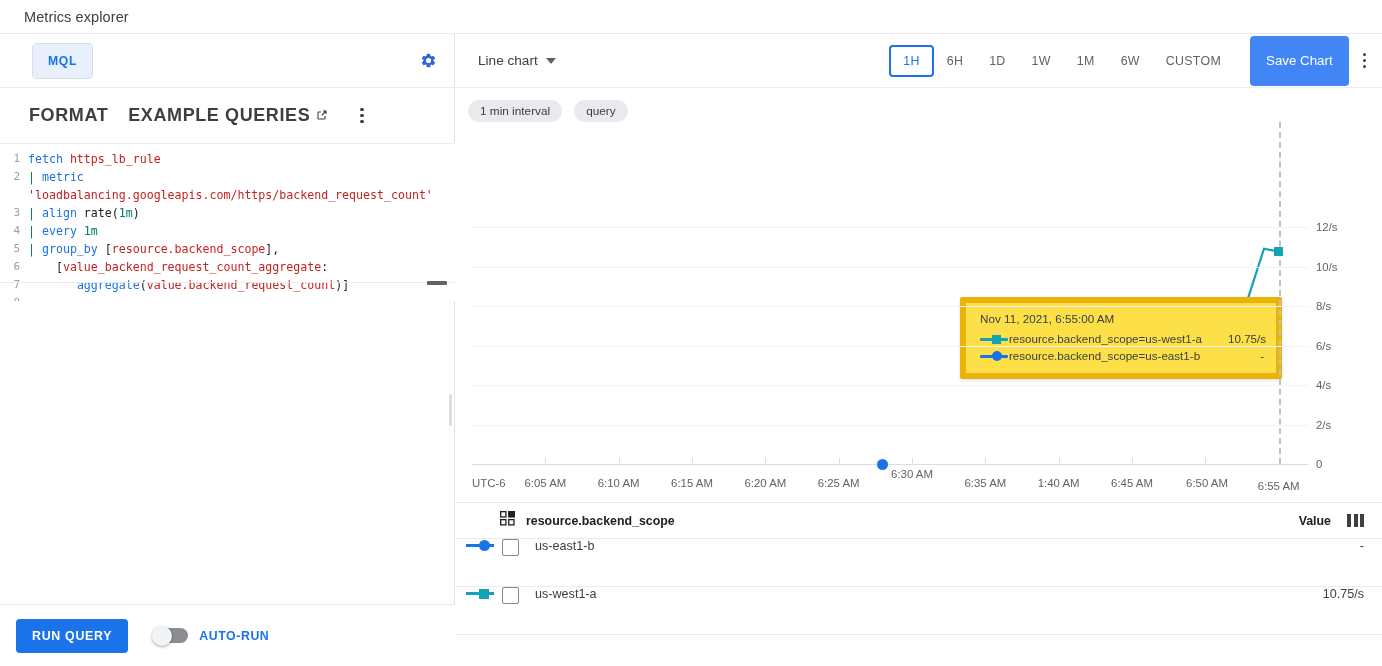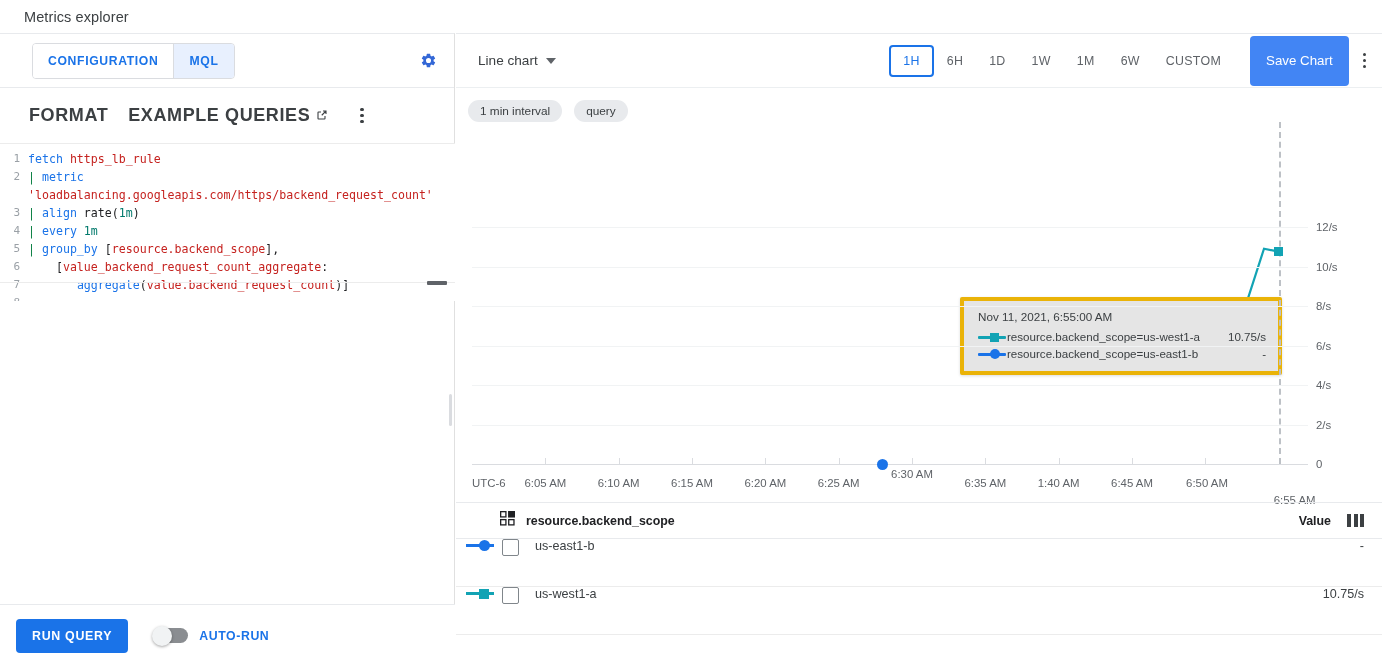--- a/index.html
+++ b/index.html
@@ -162,21 +162,21 @@
   }
   .xtick.left { transform: none; }
   .xtickmark { position: absolute; width: 1px; height: 6px; background: #dadce0; }
   .cursor-line {
     position: absolute; width: 0; border-left: 2px dashed #bdc1c6; top: 0;
   }
   .marker-sq { position: absolute; width: 9px; height: 9px; background: #12a3b4; }
   .marker-dot { position: absolute; width: 11px; height: 11px; border-radius: 50%; background: #1a73e8; }
 
   .tooltip {
-    position: absolute; background: #e5e5e5; border: 4px solid #eab308; border-radius: 2px;
+    position: absolute; background: #fde047; border: 6px solid #eab308; border-radius: 2px;
     box-shadow: 0 1px 3px rgba(60,64,67,.18); padding: 9px 12px 11px 14px; font-size: 11.6px;
     color: #3c4043;
   }
   .tt-time { margin-bottom: 7px; font-size: 11.7px; color: #3c4043; }
   .tt-row { display: flex; align-items: center; margin-top: 4px; }
   .tt-swatch { width: 22px; height: 10px; position: relative; margin-right: 7px; flex: 0 0 22px; }
   .tt-swatch .ln { position: absolute; left:0; top: 4px; width: 13px; height: 3px; border-radius: 1px; }
   .tt-swatch .sq { position: absolute; left: 12px; top: 1px; width: 9px; height: 9px; }
   .tt-swatch .dt { position: absolute; left: 12px; top: 0.5px; width: 10px; height: 10px; border-radius: 50%; }
   .tt-label { white-space: nowrap; }
@@ -214,21 +214,20 @@
 <div class="app">
 
   <div class="page-header">
     <div class="page-title">Metrics explorer</div>
   </div>
 
   <div class="left-panel">
 
     <div class="tabbar">
       <div class="seg">
-        <button class="seg-btn">CONFIGURATION</button>
         <button class="seg-btn active">MQL</button>
       </div>
       <div class="gear">
         <svg width="17" height="17" viewBox="0 0 24 24" fill="#3367d6" aria-hidden="true">
           <path d="M19.14 12.94a7.07 7.07 0 000-1.88l2.03-1.58a.5.5 0 00.12-.64l-1.92-3.32a.5.5 0 00-.6-.22l-2.39.96a7.03 7.03 0 00-1.62-.94l-.36-2.54a.5.5 0 00-.5-.42h-3.84a.5.5 0 00-.5.42l-.36 2.54c-.59.24-1.13.56-1.62.94l-2.39-.96a.5.5 0 00-.6.22L2.67 8.84a.5.5 0 00.12.64l2.03 1.58a7.07 7.07 0 000 1.88l-2.03 1.58a.5.5 0 00-.12.64l1.92 3.32c.12.21.37.29.6.22l2.39-.96c.49.38 1.03.7 1.62.94l.36 2.54c.04.24.25.42.5.42h3.84c.25 0 .46-.18.5-.42l.36-2.54c.59-.24 1.13-.56 1.62-.94l2.39.96c.23.07.48-.01.6-.22l1.92-3.32a.5.5 0 00-.12-.64l-2.03-1.58zM12 15.6A3.6 3.6 0 1112 8.4a3.6 3.6 0 010 7.2z"></path>
         </svg>
       </div>
     </div>
 
     <div class="format-row">
@@ -352,21 +351,21 @@
           <div class="xtick" style="top: 346px; left: 448px; text-align: right;">6:30 AM</div>
           <div class="xtickmark" style="left: 521.333px; top: 336px;"></div>
           <div class="xtick" style="top: 355px; left: 521.333px;">6:35 AM</div>
           <div class="xtickmark" style="left: 594.667px; top: 336px;"></div>
           <div class="xtick" style="top: 355px; left: 594.667px;">1:40 AM</div>
           <div class="xtickmark" style="left: 668px; top: 336px;"></div>
           <div class="xtick" style="top: 355px; left: 668px;">6:45 AM</div>
           <div class="xtickmark" style="left: 741.333px; top: 336px;"></div>
           <div class="xtick" style="top: 355px; left: 743px;">6:50 AM</div>
           <div class="xtickmark" style="left: 814.667px; top: 336px;"></div>
-          <div class="xtick" style="top: 372px; left: 814.667px; margin-left: 16px;">6:55 AM</div>
+          <div class="xtick" style="top: 358px; left: 814.667px;">6:55 AM</div>
           <div class="cursor-line" style="left: 814.667px; height: 342px;"></div>
           <div class="marker-sq" style="left: 810.167px; top: 125.188px; background: rgb(18, 163, 180);"></div>
           <div class="marker-dot" style="left: 413.167px; top: 336.5px; background: rgb(26, 115, 232);"></div>
         </div>
     </div>
 
     <div class="legend">
       <div class="lg-head">
         <span>
           <svg width="15" height="15" viewBox="0 0 16 16" aria-hidden="true">

